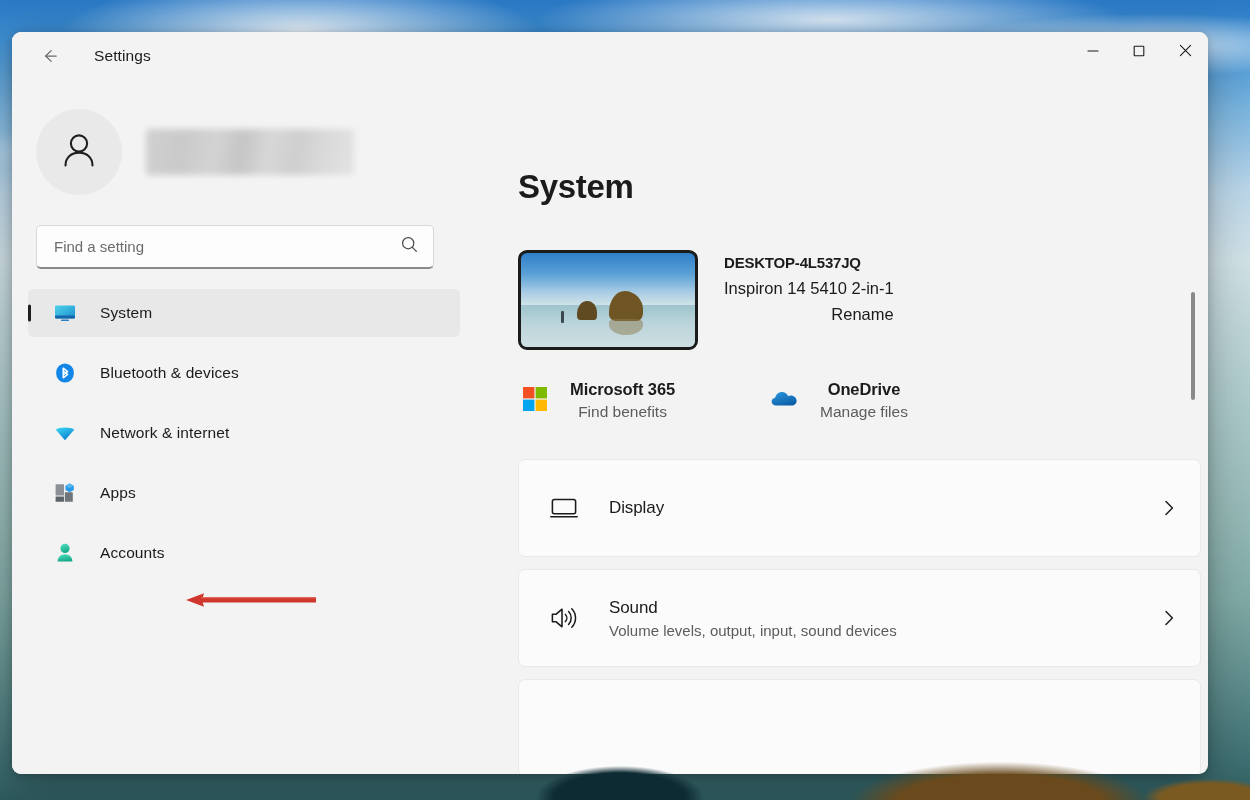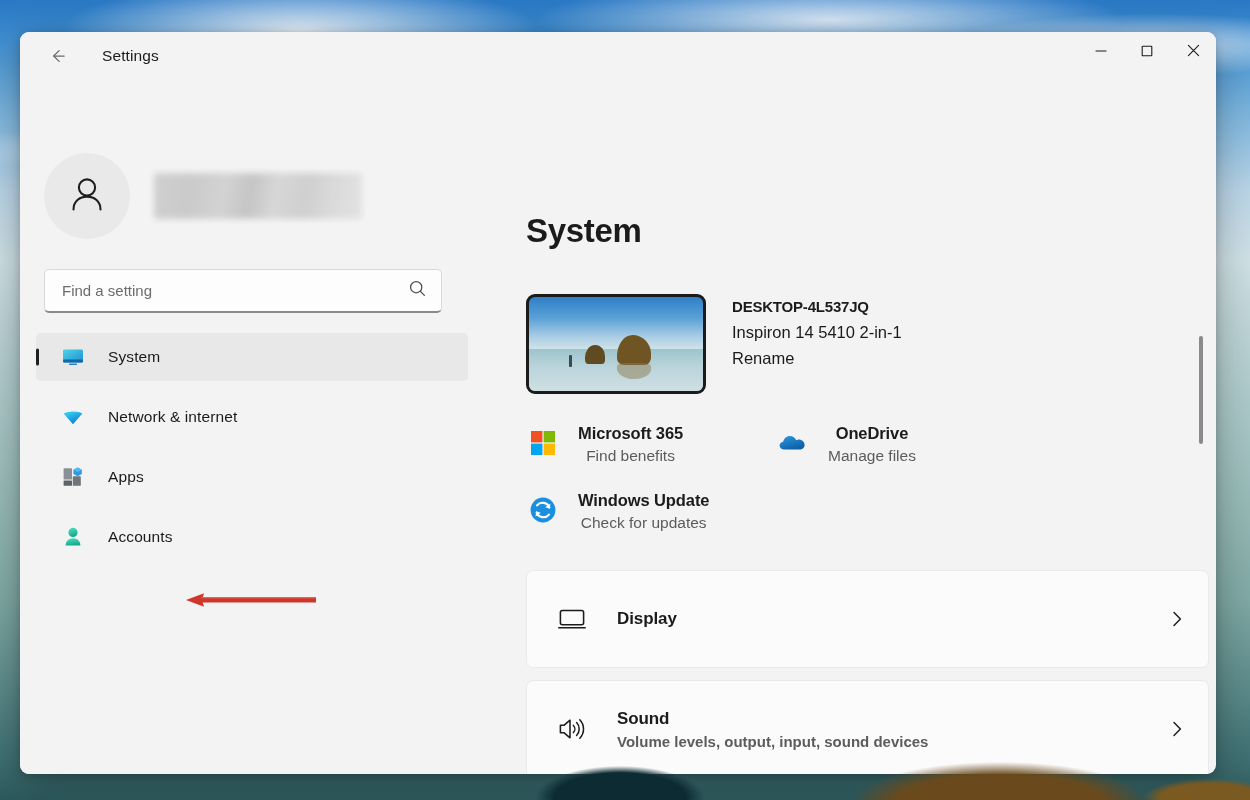--- a/index.html
+++ b/index.html
@@ -54,31 +54,30 @@
     background:
       radial-gradient(ellipse 120px 46px at 620px 118px, #0d2b33 55%, rgba(13,43,51,0) 70%),
       radial-gradient(ellipse 210px 60px at 1000px 125px, #6a4a1c 50%, rgba(106,74,28,0) 72%),
       radial-gradient(ellipse 90px 26px at 1210px 118px, #7b5a22 55%, rgba(123,90,34,0) 75%);
     pointer-events: none;
   }
 
   
   #settings-window {
     position: absolute;
-    left: 20px;
+    left: 12px;
     top: 32px;
     width: 1196px;
     height: 742px;
     background: #f3f3f3;
     border-radius: 9px 9px 9px 9px;
     box-shadow: 0 10px 38px rgba(0,0,0,.30), 0 2px 8px rgba(0,0,0,.18);
     overflow: hidden;
     display: flex;
     flex-direction: column;
-    gap: 44px;
   }
 
   
   .titlebar {
     height: 48px;
     flex: 0 0 48px;
     display: flex;
     align-items: center;
     position: relative;
     background: #f3f3f3;
@@ -286,20 +285,21 @@
   .device-model {
     font-size: 16.5px;
     color: #1b1b1b;
     margin-top: 8px;
   }
   .device-rename {
     font-size: 16.5px;
     color: #1b1b1b;
     margin-top: 7px;
     cursor: pointer;
+    text-align: right;
   }
 
   
   .quicklinks {
     margin-top: 30px;
     display: grid;
     grid-template-columns: 250px 1fr;
     row-gap: 26px;
     text-align: center;
   }
@@ -340,21 +340,21 @@
     padding: 0 20px 0 26px;
     margin-bottom: 12px;
     cursor: pointer;
   }
   .card-icon {
     width: 38px; height: 38px;
     flex: 0 0 38px;
     display: flex; align-items: center; justify-content: center;
     margin-right: 26px;
   }
-  .card-text { flex: 1; font-weight: bold; }
+  .card-text { flex: 1; }
   .card-title {
     font-size: 17px;
     color: #1b1b1b;
     letter-spacing: -.1px;
   }
   .card-sub {
     font-size: 15px;
     color: #5c5c5c;
     margin-top: 4px;
   }
@@ -477,20 +477,29 @@
                   </linearGradient>
                 </defs>
                 <rect x="2" y="4.5" width="20" height="13" rx="1.4" fill="url(#gSys)"></rect>
                 <rect x="2" y="14.6" width="20" height="2.9" rx="1" fill="#1565a8"></rect>
                 <rect x="8" y="18.6" width="8" height="1.5" rx="0.7" fill="#2b7fc0"></rect>
               </svg>
             </span>
             <span class="nav-label">System</span>
           </div>
 
+          <div class="nav-item">
+            <span class="nav-icon">
+              <svg width="24" height="24" viewBox="0 0 24 24">
+                <rect x="3.2" y="2.4" width="17.6" height="19.2" rx="8.8" fill="#1287e8"></rect>
+                <path d="M10.2 7.2 L14.6 10.6 L10.2 14 M10.2 10 L14.6 13.4 L10.2 16.8 L10.2 7.2" fill="none" stroke="#ffffff" stroke-width="1.5" stroke-linecap="round" stroke-linejoin="round"></path>
+              </svg>
+            </span>
+            <span class="nav-label">Bluetooth &amp; devices</span>
+          </div>
 
           <div class="nav-item">
             <span class="nav-icon">
               <svg width="24" height="24" viewBox="0 0 24 24">
                 <defs>
                   <linearGradient id="gWifi" x1="0" y1="0" x2="0.6" y2="1">
                     <stop offset="0%" stop-color="#3ddcf5"></stop>
                     <stop offset="100%" stop-color="#0b7ed1"></stop>
                   </linearGradient>
                 </defs>
@@ -585,35 +594,20 @@
                            C19.9 12.8 20.8 12.6 21.7 12.6 C25 12.6 27.6 15.1 27.6 18
                            C27.6 20.6 25.4 22.6 22.6 22.6 Z" fill="url(#gOD)"></path>
                 </svg>
               </span>
               <div>
                 <div class="ql-title">OneDrive</div>
                 <div class="ql-sub">Manage files</div>
               </div>
             </div>
 
-            <div class="ql">
-              <span class="ql-icon">
-                <svg width="30" height="30" viewBox="0 0 30 30">
-                  <circle cx="15" cy="15" r="12.4" fill="#1a8fe0"></circle>
-                  <path d="M21.4 12.6 A7.2 7.2 0 0 0 9 10.4" fill="none" stroke="#ffffff" stroke-width="2.1" stroke-linecap="round"></path>
-                  <path d="M8.6 17.4 A7.2 7.2 0 0 0 21 19.6" fill="none" stroke="#ffffff" stroke-width="2.1" stroke-linecap="round"></path>
-                  <path d="M22.4 8.6 L21.8 13.4 L17.2 12.2 Z" fill="#ffffff"></path>
-                  <path d="M7.6 21.4 L8.2 16.6 L12.8 17.8 Z" fill="#ffffff"></path>
-                </svg>
-              </span>
-              <div>
-                <div class="ql-title">Windows Update</div>
-                <div class="ql-sub">Check for updates</div>
-              </div>
-            </div>
 
           </div>
 
           <div class="cards">
 
             <div class="card">
               <span class="card-icon">
                 <svg width="30" height="30" viewBox="0 0 30 30" fill="none">
                   <rect x="3.4" y="6.4" width="23.2" height="14.4" rx="2" stroke="#1b1b1b" stroke-width="1.55"></rect>
                   <path d="M1.8 23.8 H28.2" stroke="#1b1b1b" stroke-width="1.55" stroke-linecap="round"></path>

